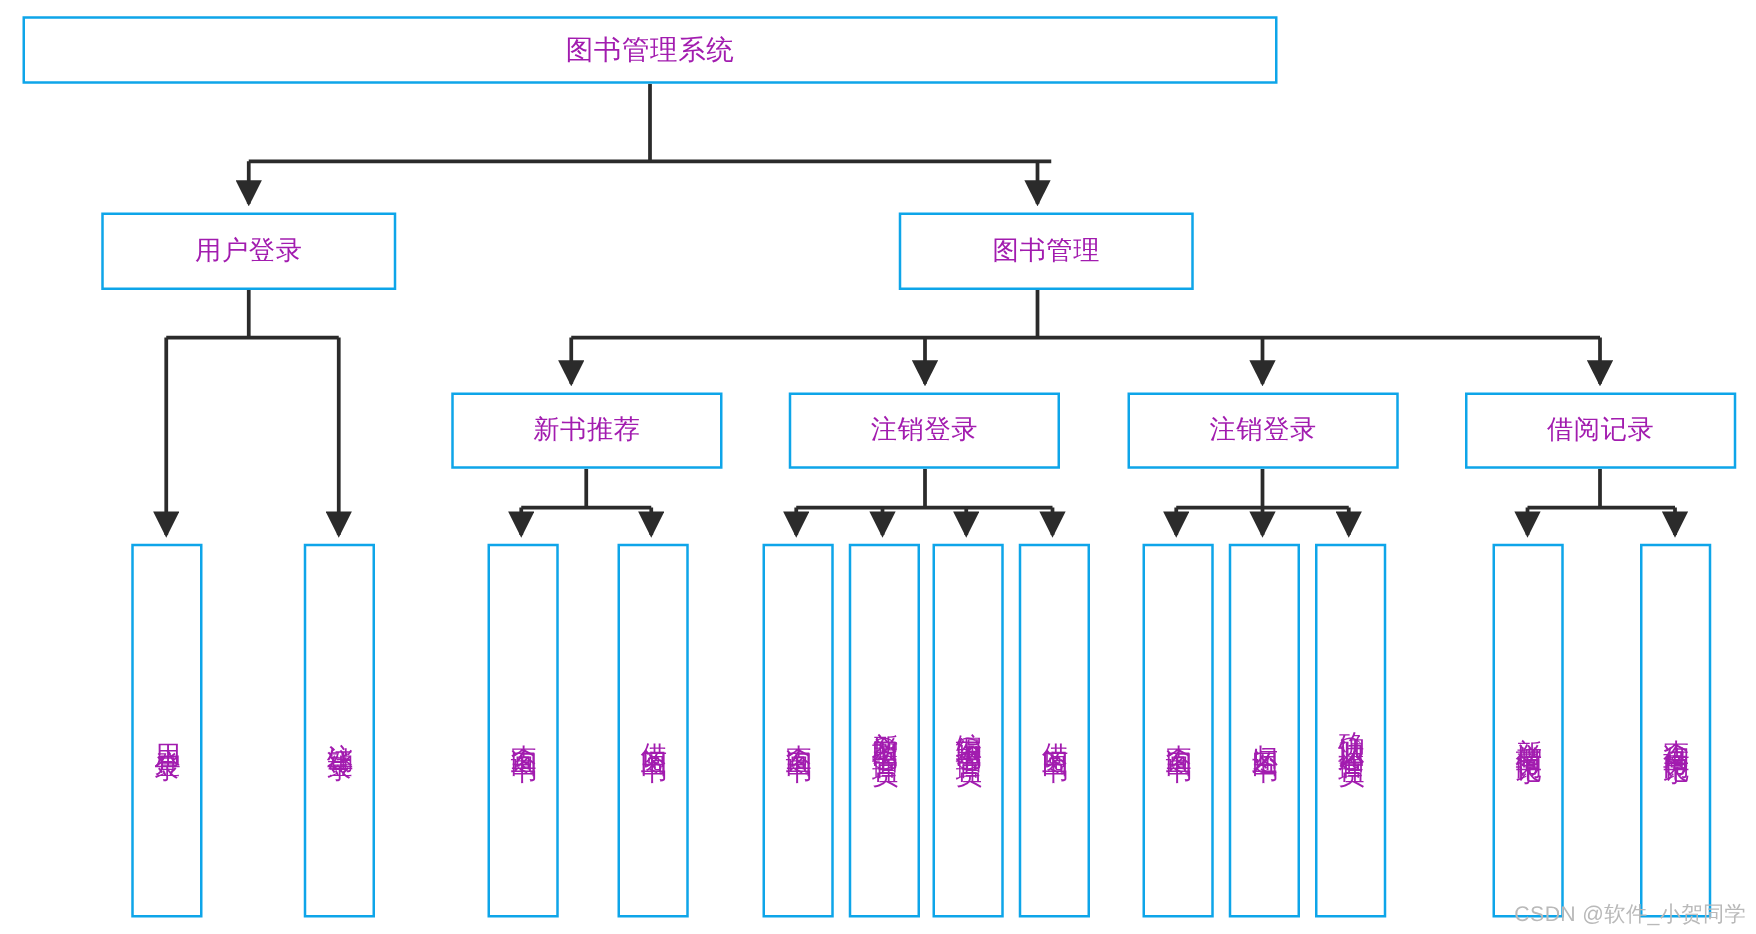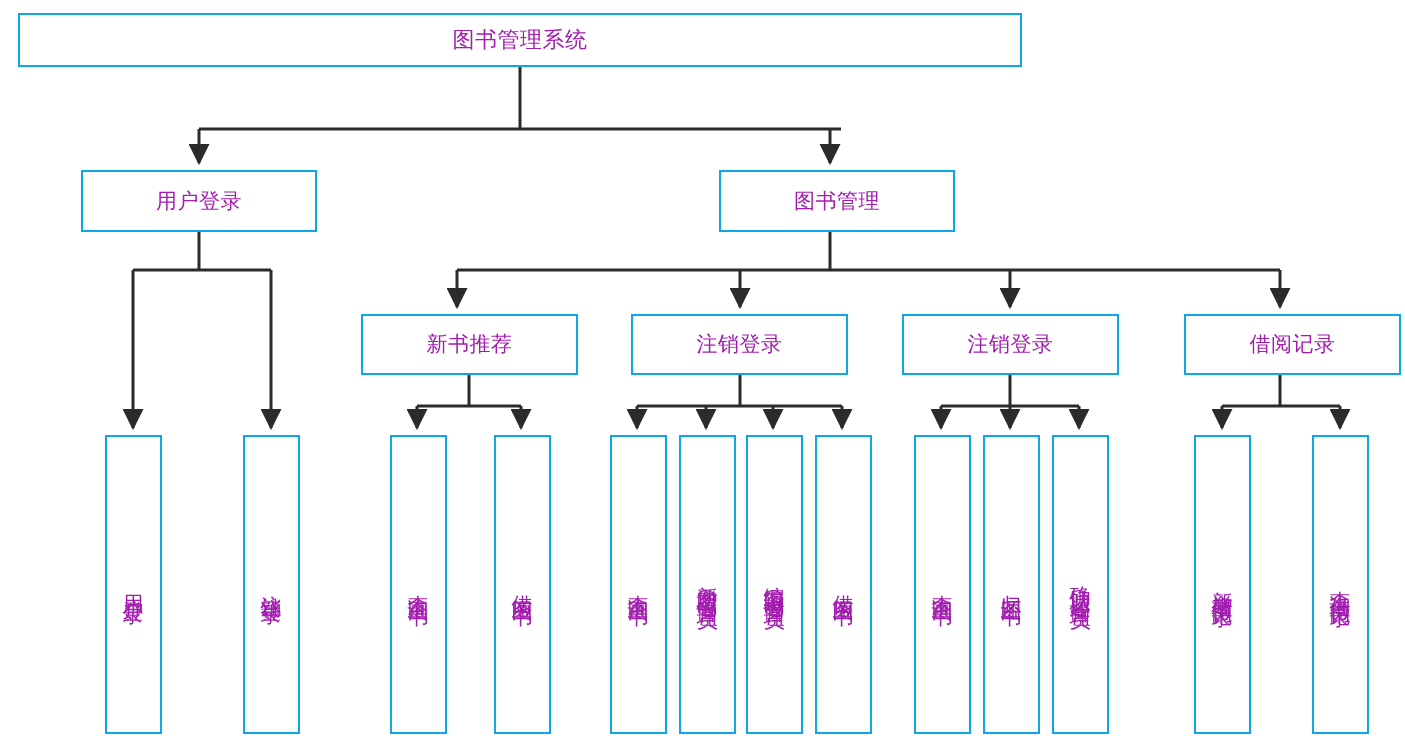--- a/index.html
+++ b/index.html
@@ -142,21 +142,21 @@
 
   <div class="node horiz" style="left:361px; top:314px; width:217px; height:61px;">
     <span class="label">新书推荐</span>
   </div>
   <div class="node horiz" style="left:631px; top:314px; width:217px; height:61px;">
     <span class="label">注销登录</span>
   </div>
   <div class="node horiz" style="left:902px; top:314px; width:217px; height:61px;">
     <span class="label">注销登录</span>
   </div>
-  <div class="node horiz" style="left:1172px; top:314px; width:217px; height:61px;margin-left:12px;">
+  <div class="node horiz" style="left:1172px; top:314px; width:217px; height:61px;">
     <span class="label">借阅记录</span>
   </div>
 
   <div class="node vert" style="left:105px; top:435px; width:57px; height:299px;">
     <span class="label">用户登录</span>
   </div>
   <div class="node vert" style="left:243px; top:435px; width:57px; height:299px;">
     <span class="label">注销登录</span>
   </div>
 
@@ -190,13 +190,14 @@
     <span class="label">确认归还（管理员）</span>
   </div>
 
   <div class="node vert" style="left:1194px; top:435px; width:57px; height:299px;">
     <span class="label">新增借阅记录</span>
   </div>
   <div class="node vert" style="left:1312px; top:435px; width:57px; height:299px;">
     <span class="label">查询借阅记录</span>
   </div>
 
+  <div class="watermark">CSDN @软件_小贺同学</div>
 </div>
 
 </body></html>

